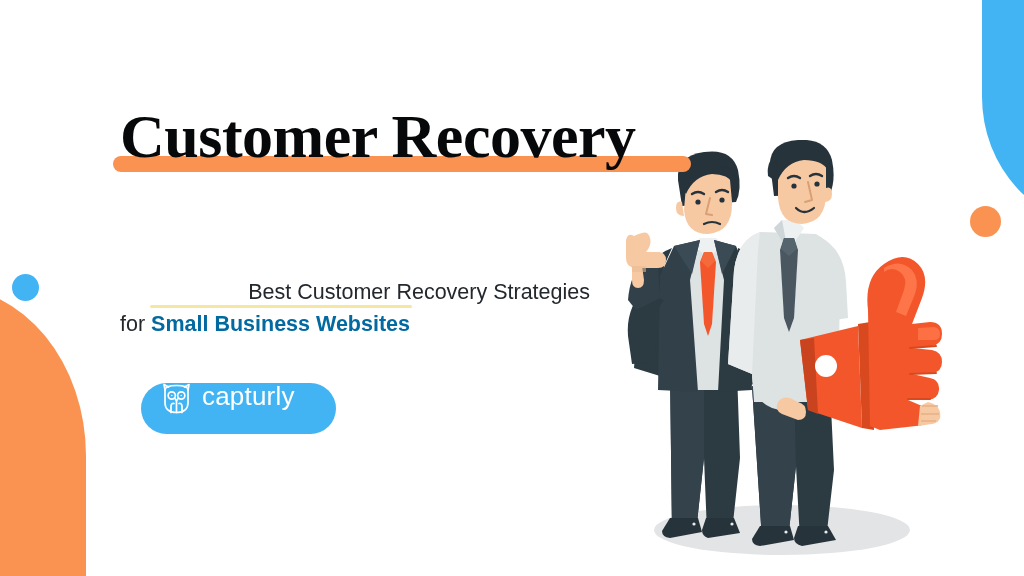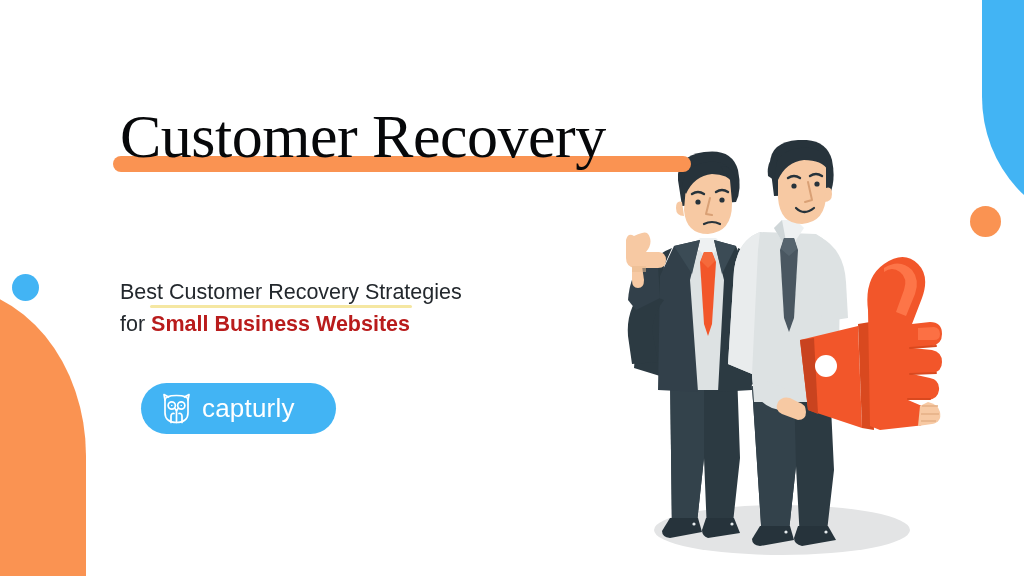--- a/index.html
+++ b/index.html
@@ -69,56 +69,56 @@
     z-index:1;
   }
   .hl-bar.b1 { top:56px; width:578px; }
   .hl-bar.b2 { top:57px; width:298px; }
   .hl-text {
     position:relative;
     z-index:2;
     display:inline-block;
     margin-left:7px;
     font-family:"Liberation Serif", "DejaVu Serif", serif;
-    font-weight:400;
+    font-weight:700;
     font-size:62px;
     letter-spacing:-0.5px;
     color:#07080a;
   }
 
   
   .subtitle {
     position:absolute;
     left:120px; top:276px;
     width:470px;
     font-size:21.5px;
     line-height:32px;
     color:#23282d;
     font-weight:400;
   }
-  .sub-line1 { position:relative; display:block; }
+  .sub-line1 { position:relative; display:block;text-align:right; }
   .sub-underline {
     position:absolute;
     left:30px; top:29px;
     width:262px; height:3px;
     background:#f5e7a2;
     border-radius:2px;
   }
   .sub-line2 { display:block; }
-  .sub-strong { font-weight:700; color:#b91c1c; }
+  .sub-strong { font-weight:700; color:#0369a1; }
 
   
   .logo-pill {
     position:absolute;
     left:141px; top:383px;
     width:195px; height:51px;
     border-radius:26px;
     background:#42b4f4;
     display:flex;
-    align-items:center;
+    align-items:flex-start;
     padding-left:21px;
     gap:11px;
   }
   .logo-mark { width:29px; height:31px; flex:0 0 auto; display:block; }
   .logo-word {
     color:#ffffff;
     font-size:26px;
     font-weight:400;
     letter-spacing:0.2px;
     line-height:1;

